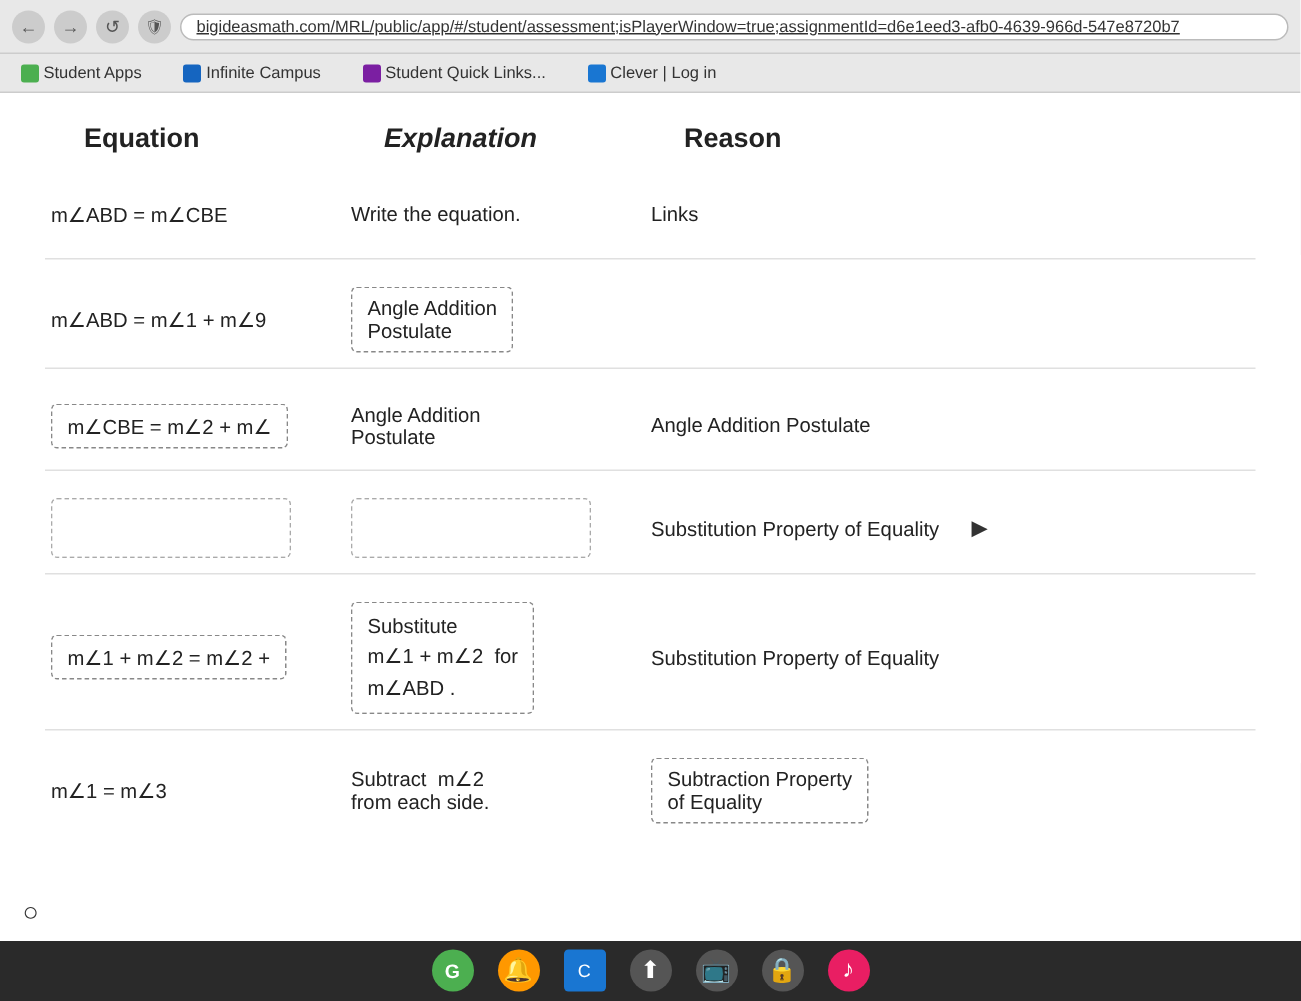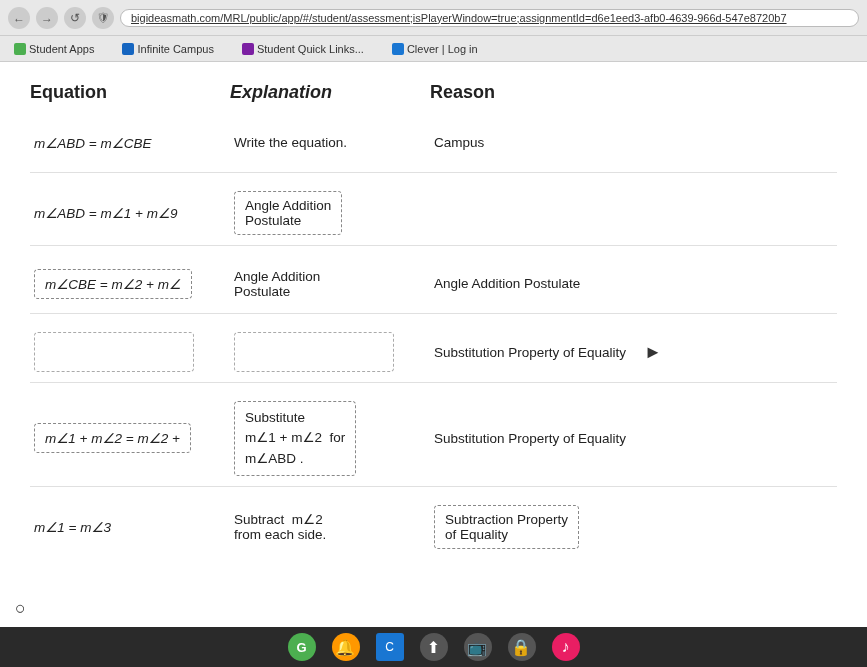--- a/index.html
+++ b/index.html
@@ -72,20 +72,21 @@
       background: white;
       padding: 20px 30px;
       min-height: 590px;
     }
 
     
     .table-headers {
       display: flex;
       margin-bottom: 10px;
       padding-left: 0;
+      margin-left: 26px;
     }
     .col-equation { width: 200px; }
     .col-explanation { width: 200px; font-style: italic; }
     .col-reason { width: 260px; }
 
     .header-text {
       font-size: 18px;
       font-weight: bold;
       color: #222;
     }
@@ -104,21 +105,20 @@
     .cell {
       display: flex;
       align-items: center;
       justify-content: flex-start;
       padding: 2px 4px;
     }
     .cell.equation {
       width: 200px;
       font-size: 14px;
       color: #222;
-      font-style: italic;
     }
     .cell.explanation {
       width: 200px;
       font-size: 14px;
       color: #222;
       align-items: center;
     }
     .cell.reason {
       width: 260px;
       font-size: 14px;
@@ -239,21 +239,21 @@
   </div>
 
   <div class="proof-row">
     <div class="cell equation">
       <span class="eq-text">m∠ABD = m∠CBE</span>
     </div>
     <div class="cell explanation">
       <span class="eq-text">Write the equation.</span>
     </div>
     <div class="cell reason">
-      <span class="eq-text">Campus</span>
+      <span class="eq-text">Links</span>
     </div>
   </div>
 
   <div class="proof-row">
     <div class="cell equation">
       <span class="eq-text">m∠ABD = m∠1 + m∠9</span>
     </div>
     <div class="cell reason">
       <div class="dashed-box">
         Angle Addition<br>Postulate

